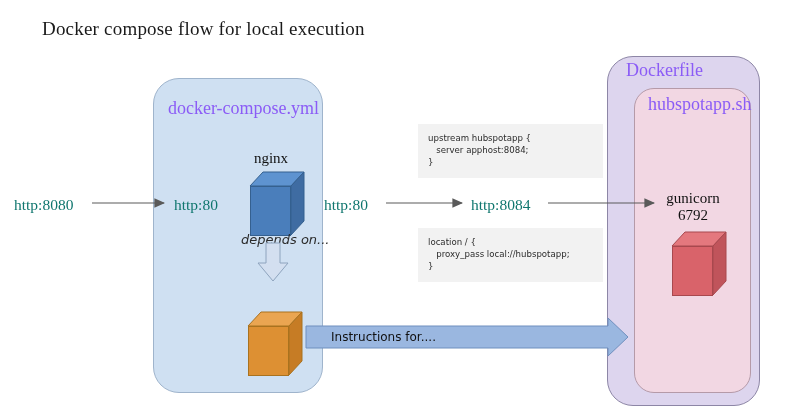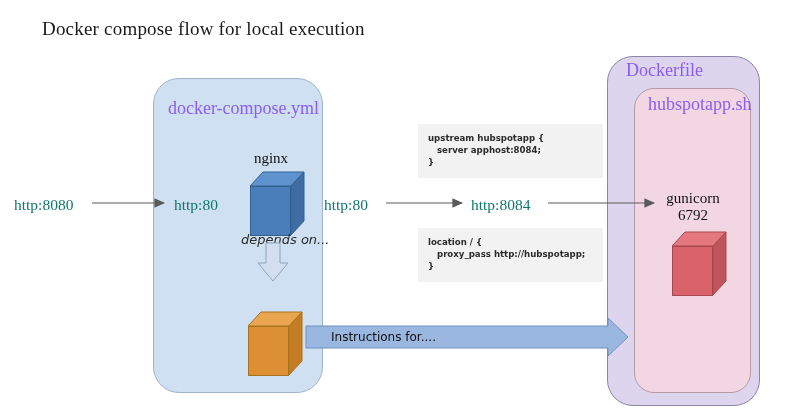--- a/index.html
+++ b/index.html
@@ -113,21 +113,20 @@
   .code-block {
     position: absolute;
     box-sizing: border-box;
     background: #f2f2f2;
     font-family: "DejaVu Sans", "Liberation Sans", sans-serif;
     font-size: 8.6px;
     color: #2b2b2b;
     line-height: 1.42;
     padding: 8px 10px;
     white-space: pre;
-    font-weight: bold;
   }
   .code-upstream { left: 418px; top: 124px; width: 185px; height: 54px; }
   .code-location { left: 418px; top: 228px; width: 185px; height: 54px; }
 
   
   #arrows {
     position: absolute;
     left: 0;
     top: 0;
     width: 800px;
@@ -206,21 +205,21 @@
       <polygon points="0,14 13,0 54,0 41,14" fill="#e4787e" stroke="#a8484e" stroke-width="1"></polygon>
       <rect x="0.5" y="14.5" width="40" height="49" fill="#d9636a" stroke="#a8484e" stroke-width="1"></rect>
       <polygon points="41,14 54,0 54,49 41,63" fill="#c0545b" stroke="#a8484e" stroke-width="1"></polygon>
     </svg>
   </div>
 
   <div class="code-block code-upstream">upstream hubspotapp {
    server apphost:8084;
 }</div>
   <div class="code-block code-location">location / {
-   proxy_pass http://hubspotapp;
+   proxy_pass local://hubspotapp;
 }</div>
 
   <div class="depends-label">depends on...</div>
 
   <div class="instructions-label">Instructions for....</div>
 
   <svg id="arrows">
     <defs>
       <marker id="ah" markerWidth="9" markerHeight="8" refX="8" refY="4" orient="auto">
         <path d="M0,0 L9,4 L0,8 z" fill="#5a5a5a"></path>

